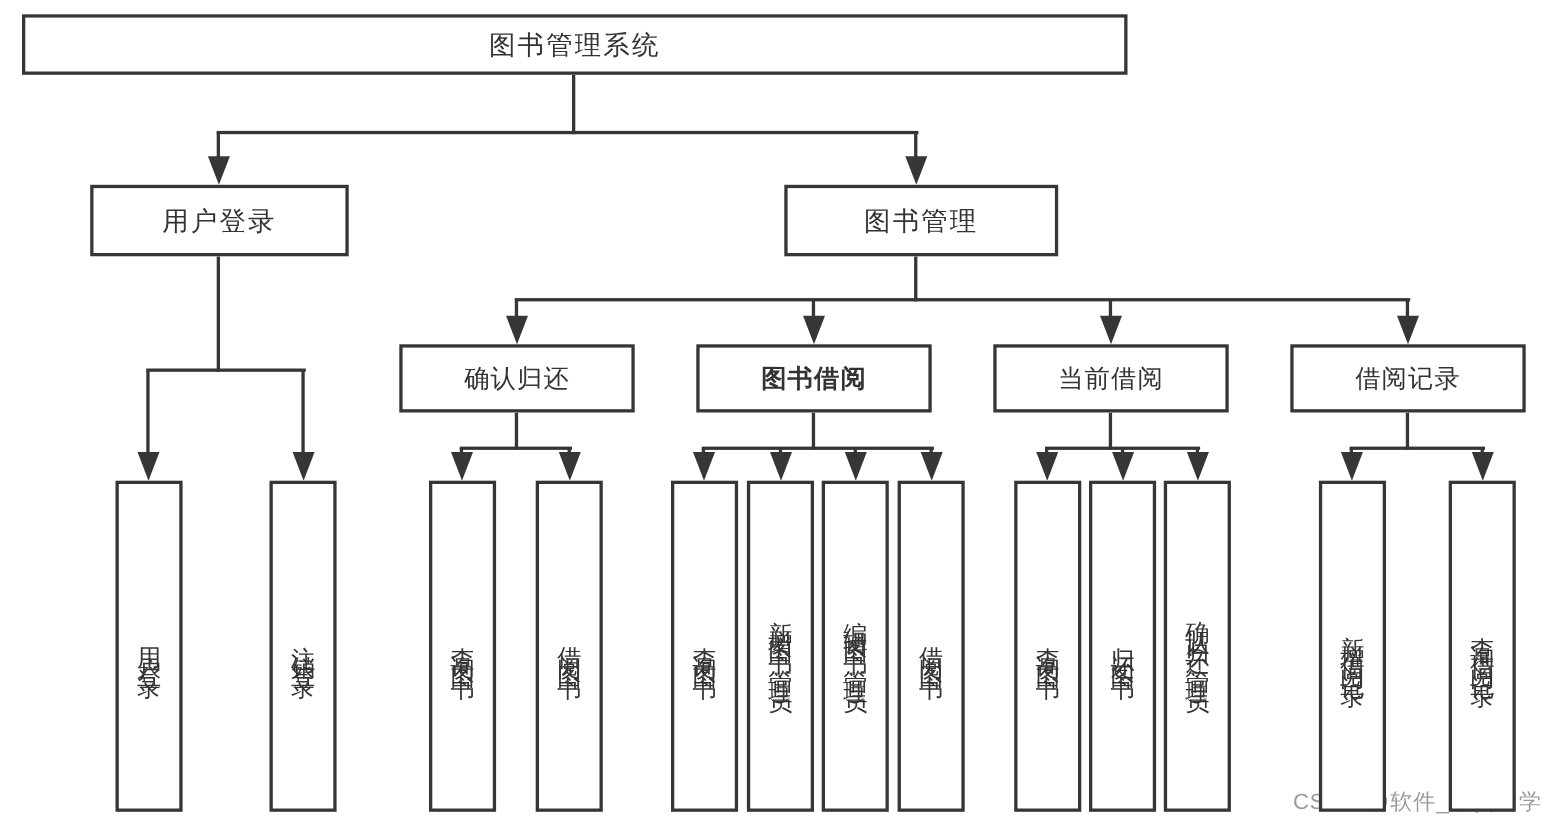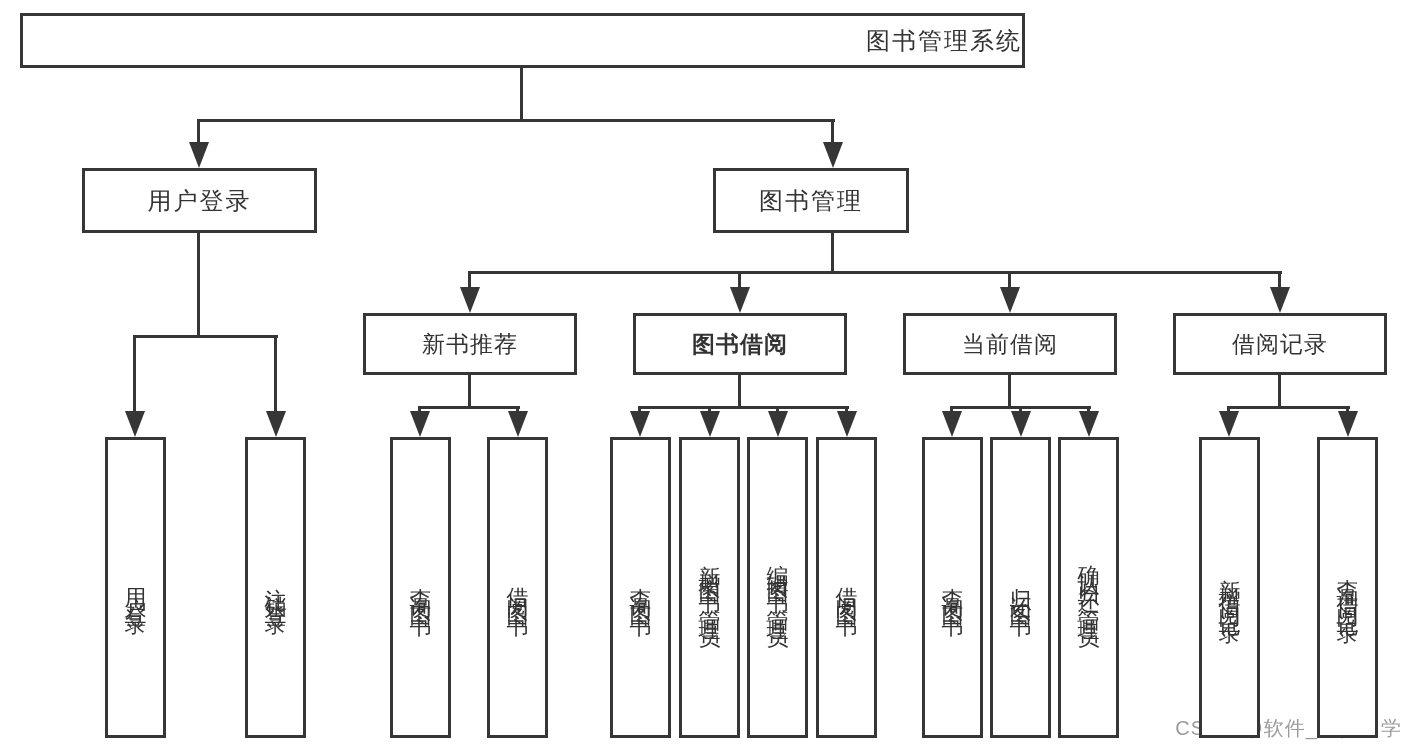--- a/index.html
+++ b/index.html
@@ -104,31 +104,31 @@
     <div class="vline" style="left: 1019px; top: 407px; width: 3px; height: 20px;"></div>
     <div class="arrowhead" style="left: 1011px; top: 411px;"></div>
     <div class="vline" style="left: 1087px; top: 407px; width: 3px; height: 20px;"></div>
     <div class="arrowhead" style="left: 1079px; top: 411px;"></div>
     <div class="vline" style="left: 1278px; top: 375px; width: 3px; height: 34px;"></div>
     <div class="hline" style="left: 1227px; top: 406px; width: 123px; height: 3px;"></div>
     <div class="vline" style="left: 1227px; top: 407px; width: 3px; height: 20px;"></div>
     <div class="arrowhead" style="left: 1219px; top: 411px;"></div>
     <div class="vline" style="left: 1346px; top: 407px; width: 3px; height: 20px;"></div>
     <div class="arrowhead" style="left: 1338px; top: 411px;"></div>
-    <div class="node lv0" style="left: 20px; top: 13px; width: 1005px; height: 55px; justify-content: flex-end;">
+    <div class="node lv0" style="left: 20px; top: 13px; width: 1005px; height: 55px;">
       <span>图书管理系统</span>
     </div>
     <div class="node lv1" style="left: 82px; top: 168px; width: 235px; height: 65px;">
       <span>用户登录</span>
     </div>
-    <div class="node lv1" style="left: 713px; top: 168px; width: 196px; height: 65px;">
+    <div class="node lv1" style="left: 713px; top: 168px; width: 249px; height: 65px;">
       <span>图书管理</span>
     </div>
     <div class="node lv2" style="left: 363px; top: 313px; width: 214px; height: 62px;">
-      <span>新书推荐</span>
+      <span>确认归还</span>
     </div>
     <div class="node lv2" style="left: 633px; top: 313px; width: 214px; height: 62px; font-weight: bold;">
       <span>图书借阅</span>
     </div>
     <div class="node lv2" style="left: 903px; top: 313px; width: 214px; height: 62px;">
       <span>当前借阅</span>
     </div>
     <div class="node lv2" style="left: 1173px; top: 313px; width: 214px; height: 62px;">
       <span>借阅记录</span>
     </div>

